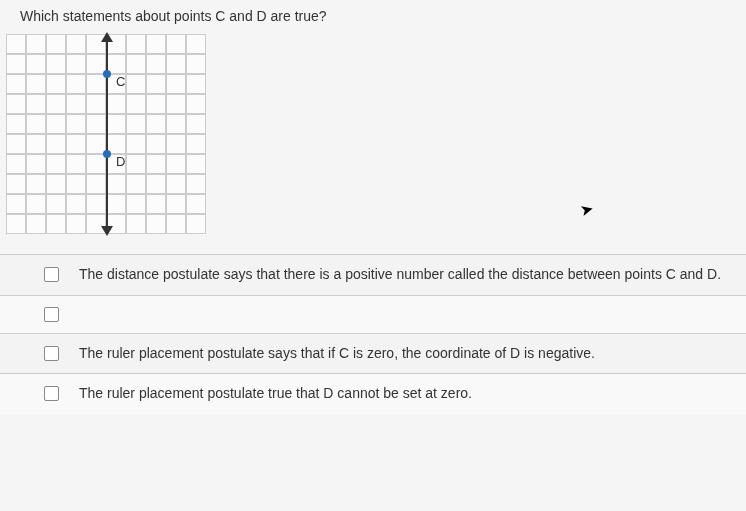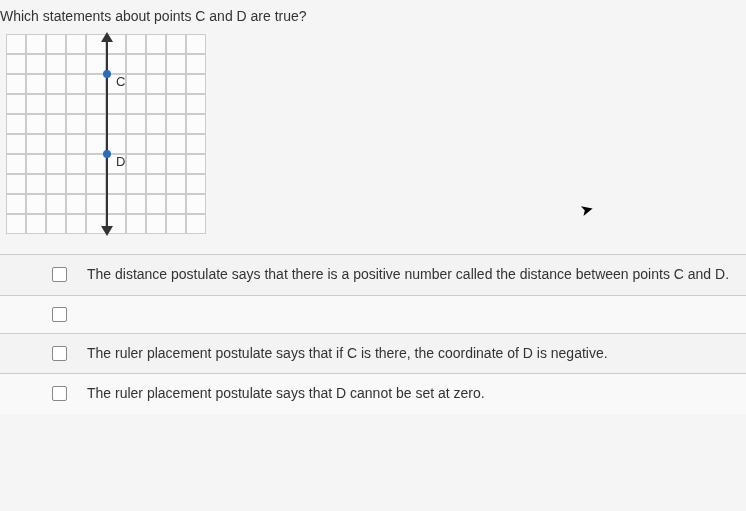--- a/index.html
+++ b/index.html
@@ -11,21 +11,21 @@
       font-family: Arial, Helvetica, sans-serif;
       background: #f5f5f5;
       width: 746px;
       height: 511px;
       padding: 8px 0 0 0;
       color: #333;
     }
     .question-text {
       font-size: 14px;
       color: #333;
-      margin: 0 0 10px 0;
+      margin: 0 0 10px 20px;
       font-weight: 500;
     }
     .graph-container {
       position: relative;
       width: 200px;
       height: 200px;
       margin: 6px 0 20px 6px;
       background: #fcfcfc;
       display: grid;
       grid-template-columns: repeat(10, 1fr);
@@ -79,21 +79,21 @@
     .point-c { left: 101px; top: 40px; }
     .label-c { left: 110px; top: 40px; }
     .point-d { left: 101px; top: 120px; }
     .label-d { left: 110px; top: 120px; }
     .options {
       margin-top: 14px;
     }
     .option-row {
       display: flex;
       align-items: center;
-      padding: 10px 16px;
+      padding: 10px 8px;
       border-top: 1px solid #ccc;
       background: #f9f9f9;
       min-height: 38px;
     }
     .option-row:nth-child(odd) {
       background: #f3f3f3;
     }
     .checkbox {
       width: 15px;
       height: 15px;
@@ -239,19 +239,19 @@
 <div class="options">
   <div class="option-row">
     <div class="checkbox"></div>
     <div class="option-text">The distance postulate says that there is a positive number called the distance between points C and D.</div>
   </div>
   <div class="option-row">
     <div class="checkbox"></div>
   </div>
   <div class="option-row">
     <div class="checkbox"></div>
-    <div class="option-text">The ruler placement postulate says that if C is there, the coordinate of D is negative.</div>
-  </div>
-  <div class="option-row">
-    <div class="checkbox"></div>
-    <div class="option-text">The ruler placement postulate says that D cannot be set at zero.</div>
+    <div class="option-text">The ruler placement postulate says that if C is zero, the coordinate of D is negative.</div>
+  </div>
+  <div class="option-row">
+    <div class="checkbox"></div>
+    <div class="option-text">The ruler placement postulate true that D cannot be set at zero.</div>
   </div>
 </div>
 
 </body></html>

